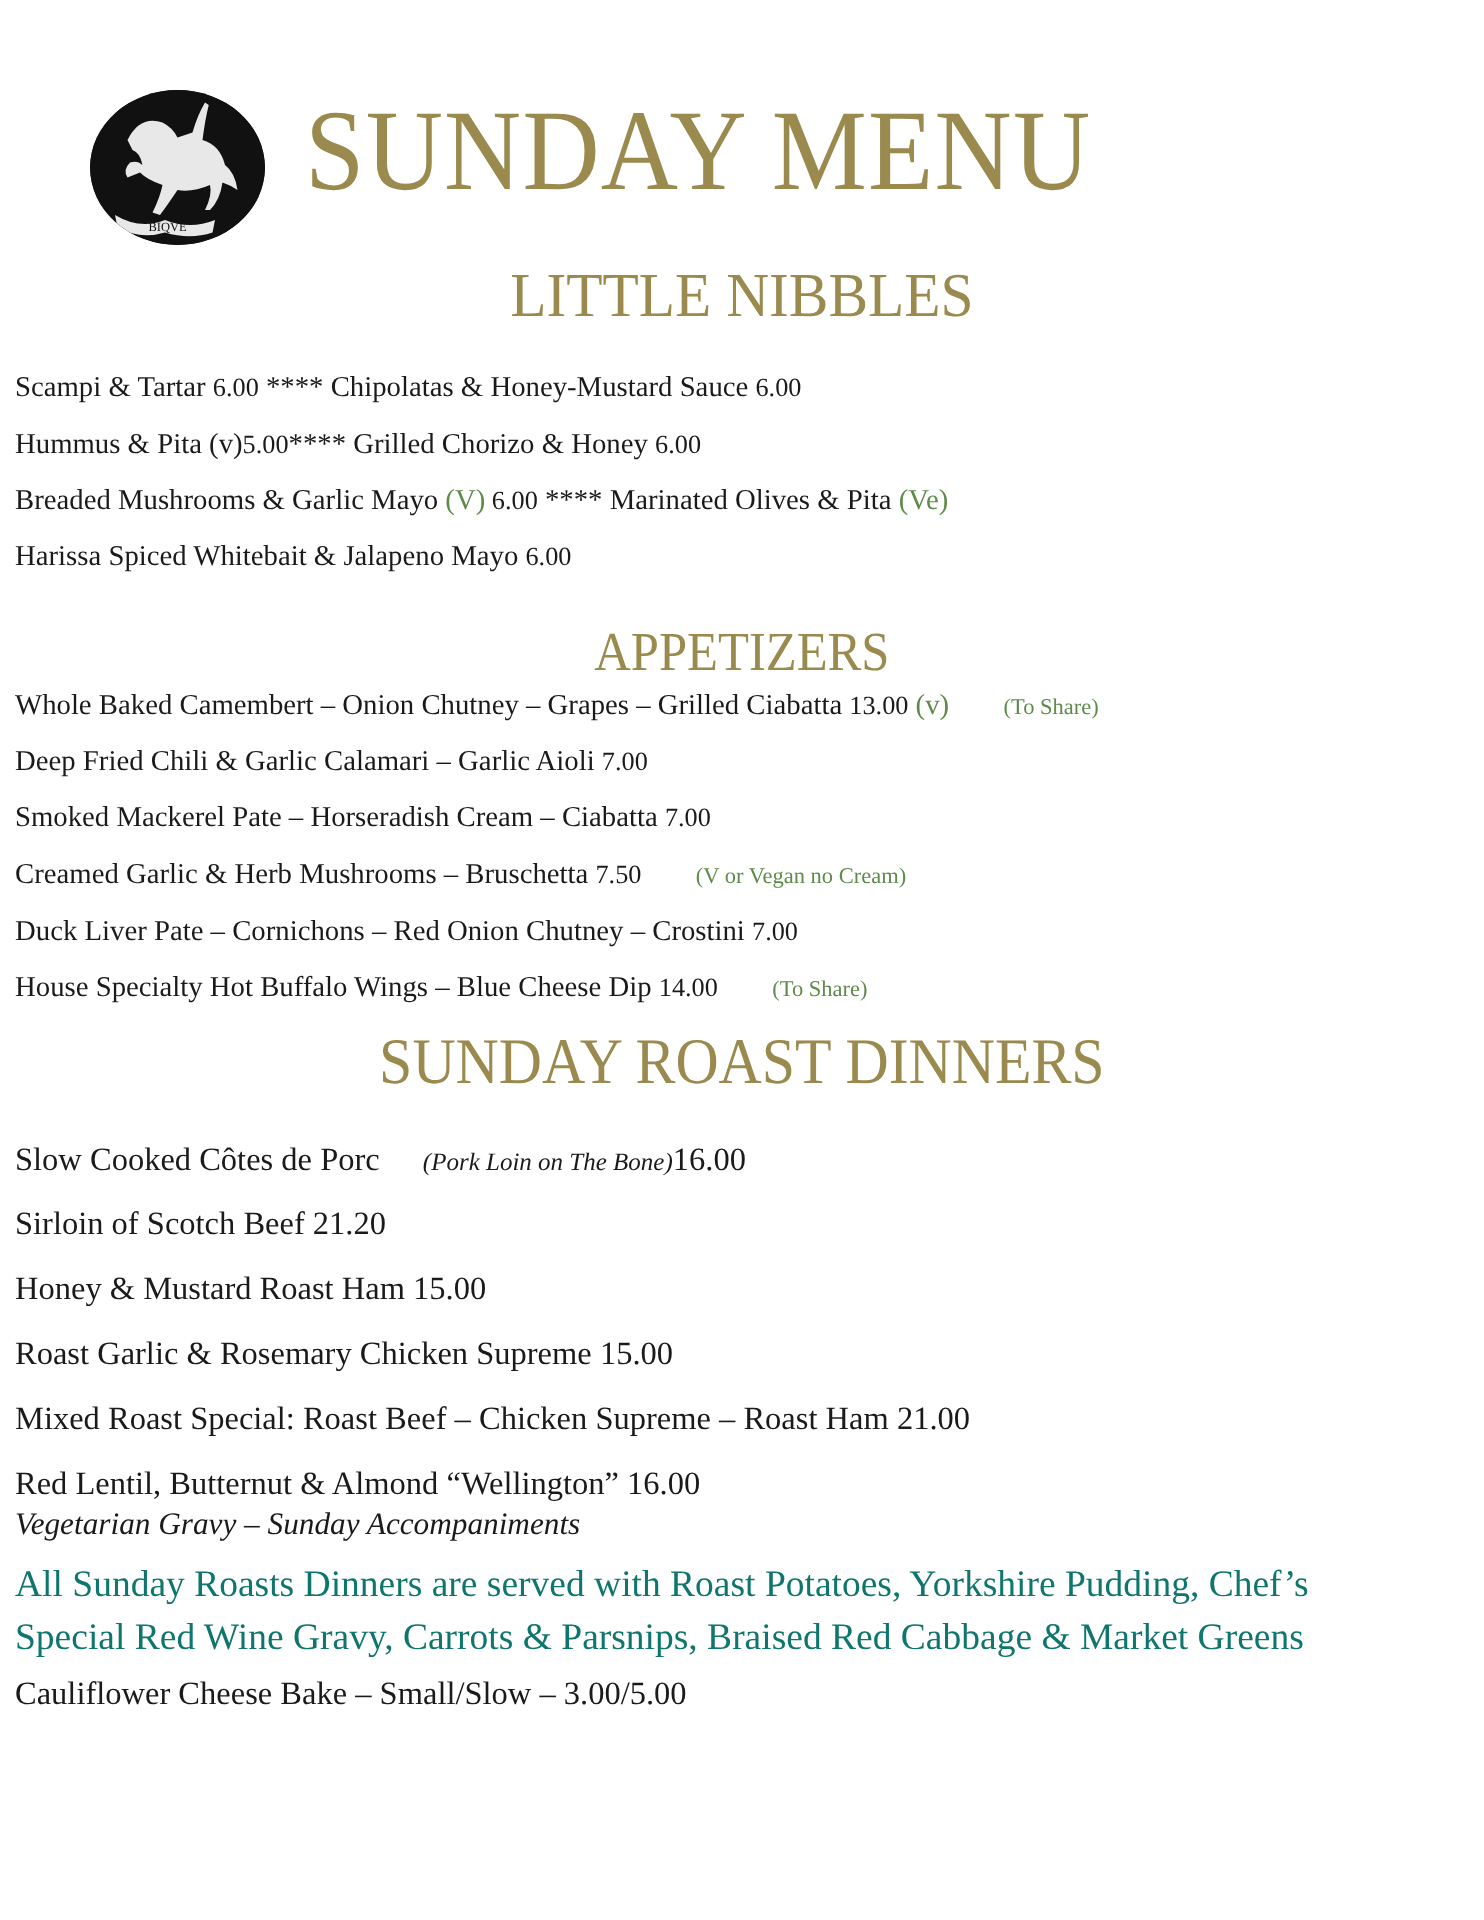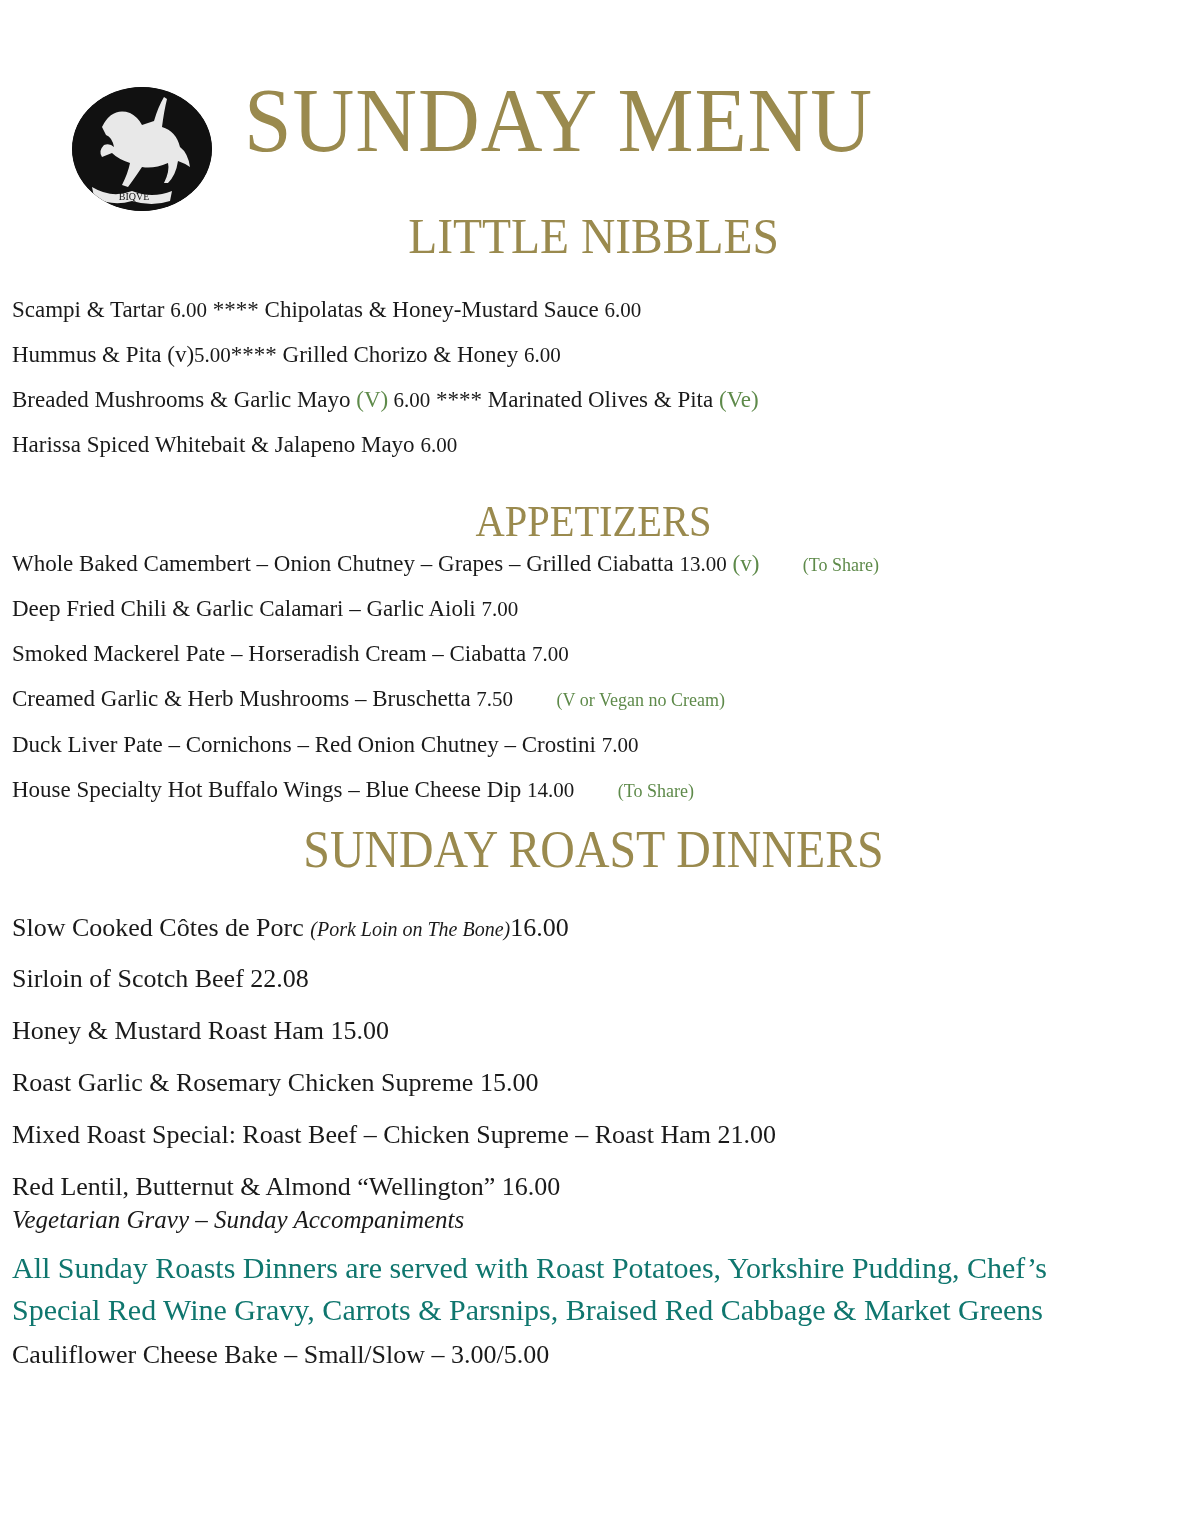--- a/index.html
+++ b/index.html
@@ -2,21 +2,21 @@
 <html><head>
   <meta charset="utf-8">
   <style>
     html, body { margin: 0; padding: 0; background: #ffffff; }
     body {
       width: 1187px; height: 1536px; position: relative; overflow: hidden;
       font-family: "Liberation Serif", "DejaVu Serif", serif;
       color: #1a1a1a;
     }
     .logo {
-      position: absolute; left: 72px; top: 87px; width: 140px; height: 124px;
+      position: absolute; left: 72px; top: 72px; width: 140px; height: 124px;
       border-radius: 50%; background: #111; overflow: hidden;
     }
     .logo svg { width: 100%; height: 100%; display: block; }
     .title {
       position: absolute; left: 244px; top: 70px;
       font-size: 92px; line-height: 100px; letter-spacing: 1px;
       color: #9a8a4e; margin: 0; font-weight: normal;
       transform: scaleX(0.93); transform-origin: left center;
     }
     .heading {
@@ -29,21 +29,21 @@
     .line {
       position: absolute; left: 12px; width: 1187px; text-align: left;
       white-space: nowrap;
     }
     .nib { font-size: 23px; line-height: 30px; }
     .app { font-size: 23px; line-height: 30px; }
     .roast { font-size: 26px; line-height: 34px; }
     .num { font-size: 21px; }
     .tag { color: #5e8a4a; }
     .tag.small { font-size: 18px; padding-left: 39px; }
-    .italic { font-style: italic; font-size: 20px; }
+    .italic { font-style: italic; font-size: 20px; margin-left: 28px; }
     .note { color: #0f766e; font-size: 30px; line-height: 32px; }
     .sub { font-style: italic; font-size: 25px; line-height: 26px; }
   </style>
 </head>
 <body>
 
 <div class="logo">
   <svg viewBox="0 0 140 124">
     <ellipse cx="70" cy="62" rx="70" ry="62" fill="#111"></ellipse>
     <path d="M30 40 Q40 20 58 26 Q66 30 70 38 L82 34 Q86 20 92 10 L95 12 Q92 24 90 40 Q104 44 108 60 Q116 66 118 80 Q112 76 106 74 Q104 88 96 96 L92 96 Q98 84 96 76 Q82 82 70 80 Q62 92 56 100 L50 98 Q56 86 58 76 Q46 72 40 66 L30 70 Q26 64 32 58 Q38 56 42 60 Q40 50 34 48 Z" fill="#e8e8e8"></path>
@@ -89,21 +89,21 @@
 <div class="line app" style="top:775px">
   <span>House Specialty Hot Buffalo Wings – Blue Cheese Dip </span><span class="num">14.00</span><span class="tag small"> (To Share)</span>
 </div>
 
 <h2 class="heading h-roast">SUNDAY ROAST DINNERS</h2>
 
 <div class="line roast" style="top:911px">
   <span>Slow Cooked Côtes de Porc </span><span class="italic">(Pork Loin on The Bone)</span><span>16.00</span>
 </div>
 <div class="line roast" style="top:962px">
-  <span>Sirloin of Scotch Beef </span><span>22.08</span>
+  <span>Sirloin of Scotch Beef </span><span>21.20</span>
 </div>
 <div class="line roast" style="top:1014px">
   <span>Honey &amp; Mustard Roast Ham </span><span>15.00</span>
 </div>
 <div class="line roast" style="top:1066px">
   <span>Roast Garlic &amp; Rosemary Chicken Supreme </span><span>15.00</span>
 </div>
 <div class="line roast" style="top:1118px">
   <span>Mixed Roast Special: Roast Beef – Chicken Supreme – Roast Ham </span><span>21.00</span>
 </div>

